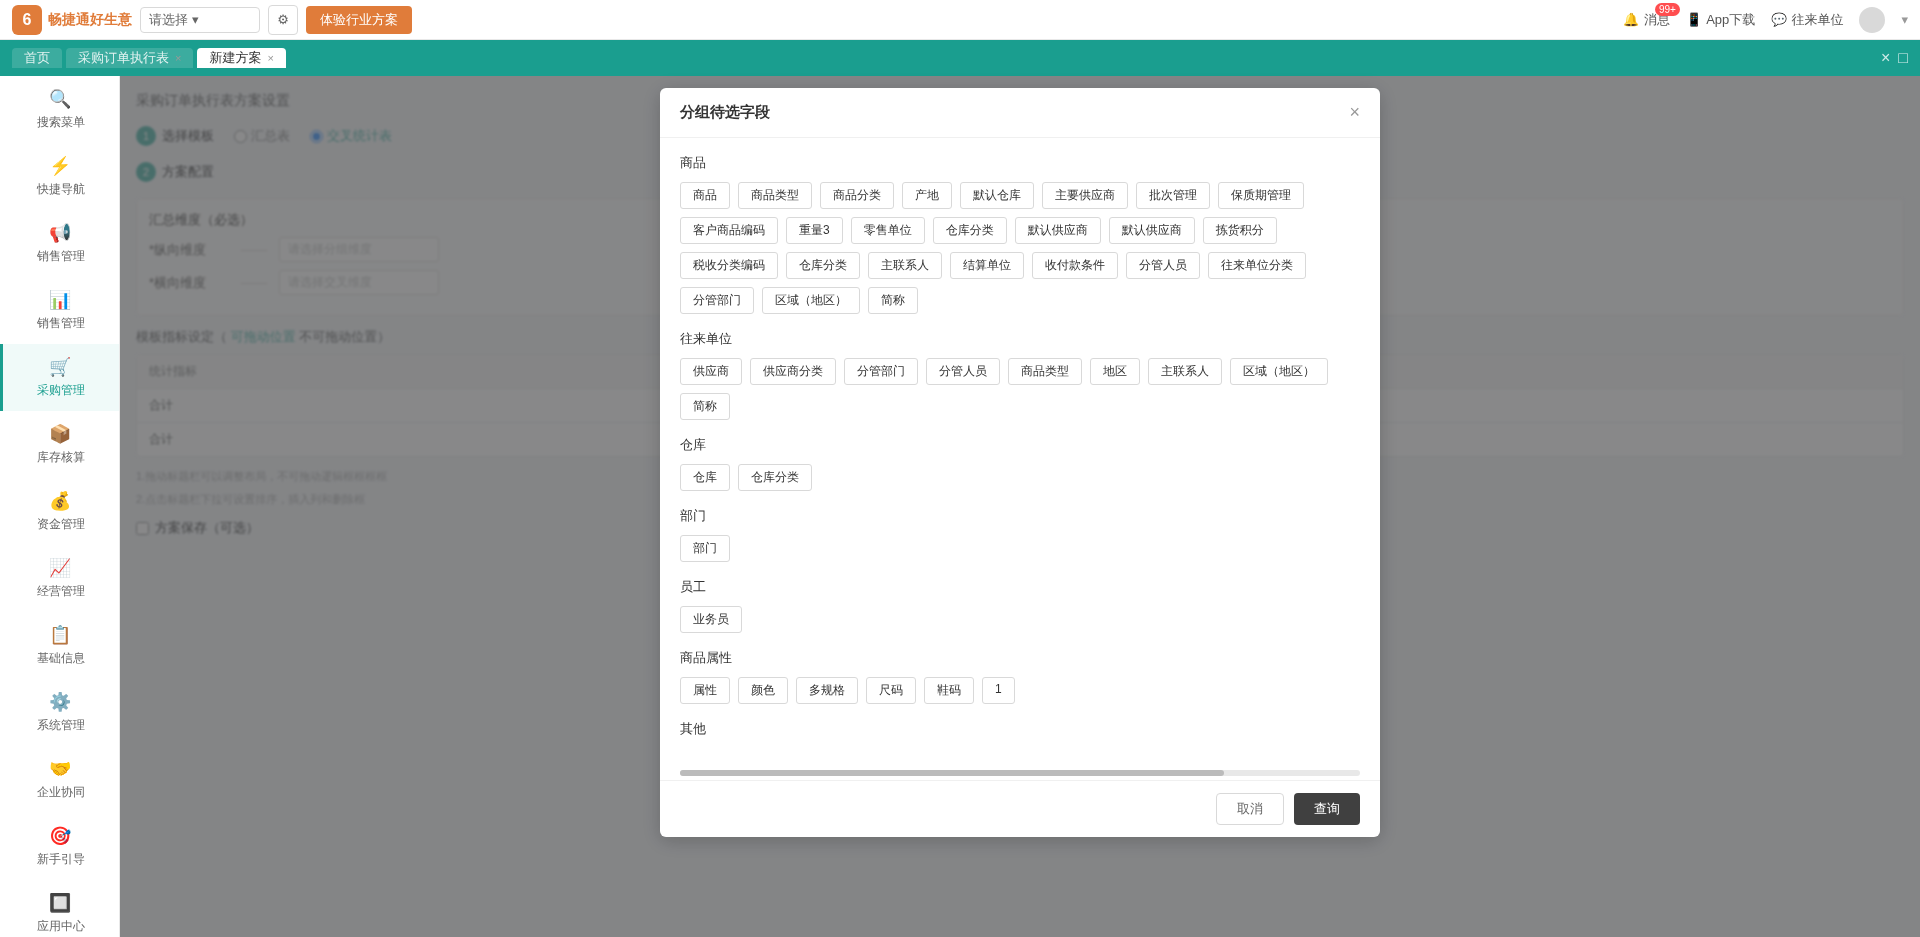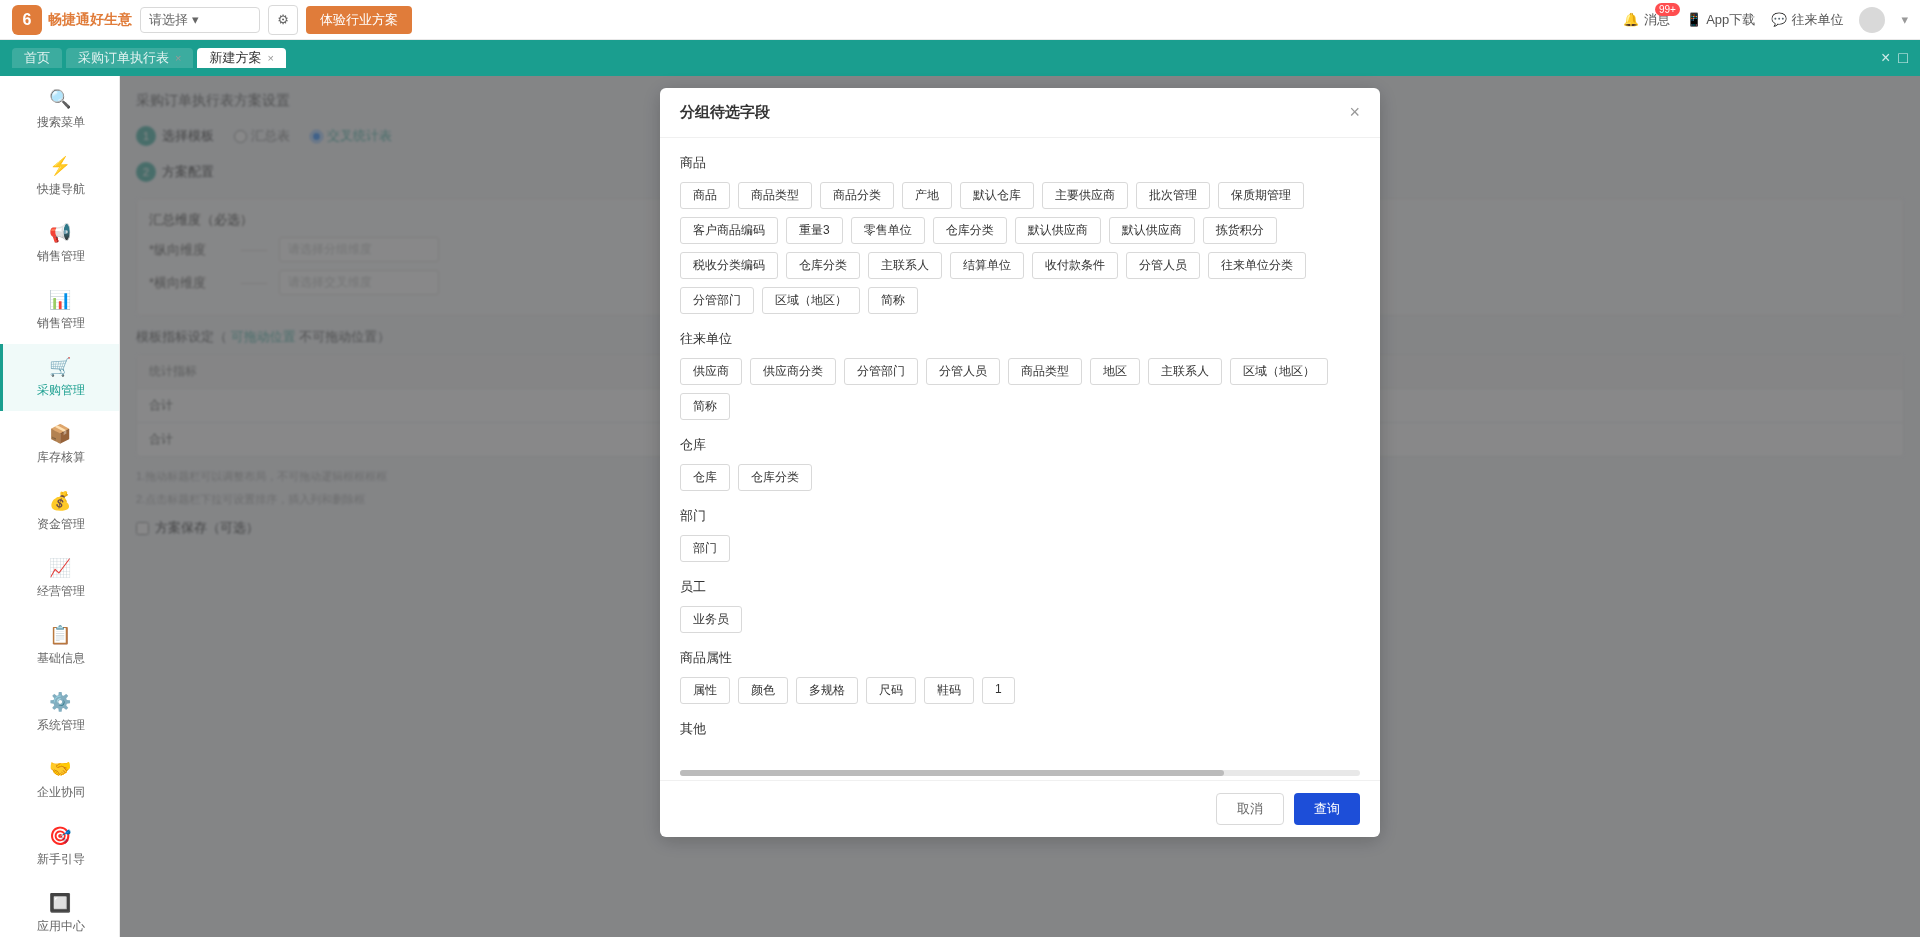--- a/index.html
+++ b/index.html
@@ -152,21 +152,21 @@
       border: 1px solid #d9d9d9;
       background: #fff;
       border-radius: 4px;
       cursor: pointer;
       color: #666;
       font-size: 13px;
     }
     .btn-confirm {
       padding: 6px 20px;
       border: none;
-      background: #1d4ed8;
+      background: #404040;
       color: #fff;
       border-radius: 4px;
       cursor: pointer;
       font-size: 13px;
     }
 
     
     .field-section { margin-bottom: 16px; }
     .section-label {
       font-size: 13px;

